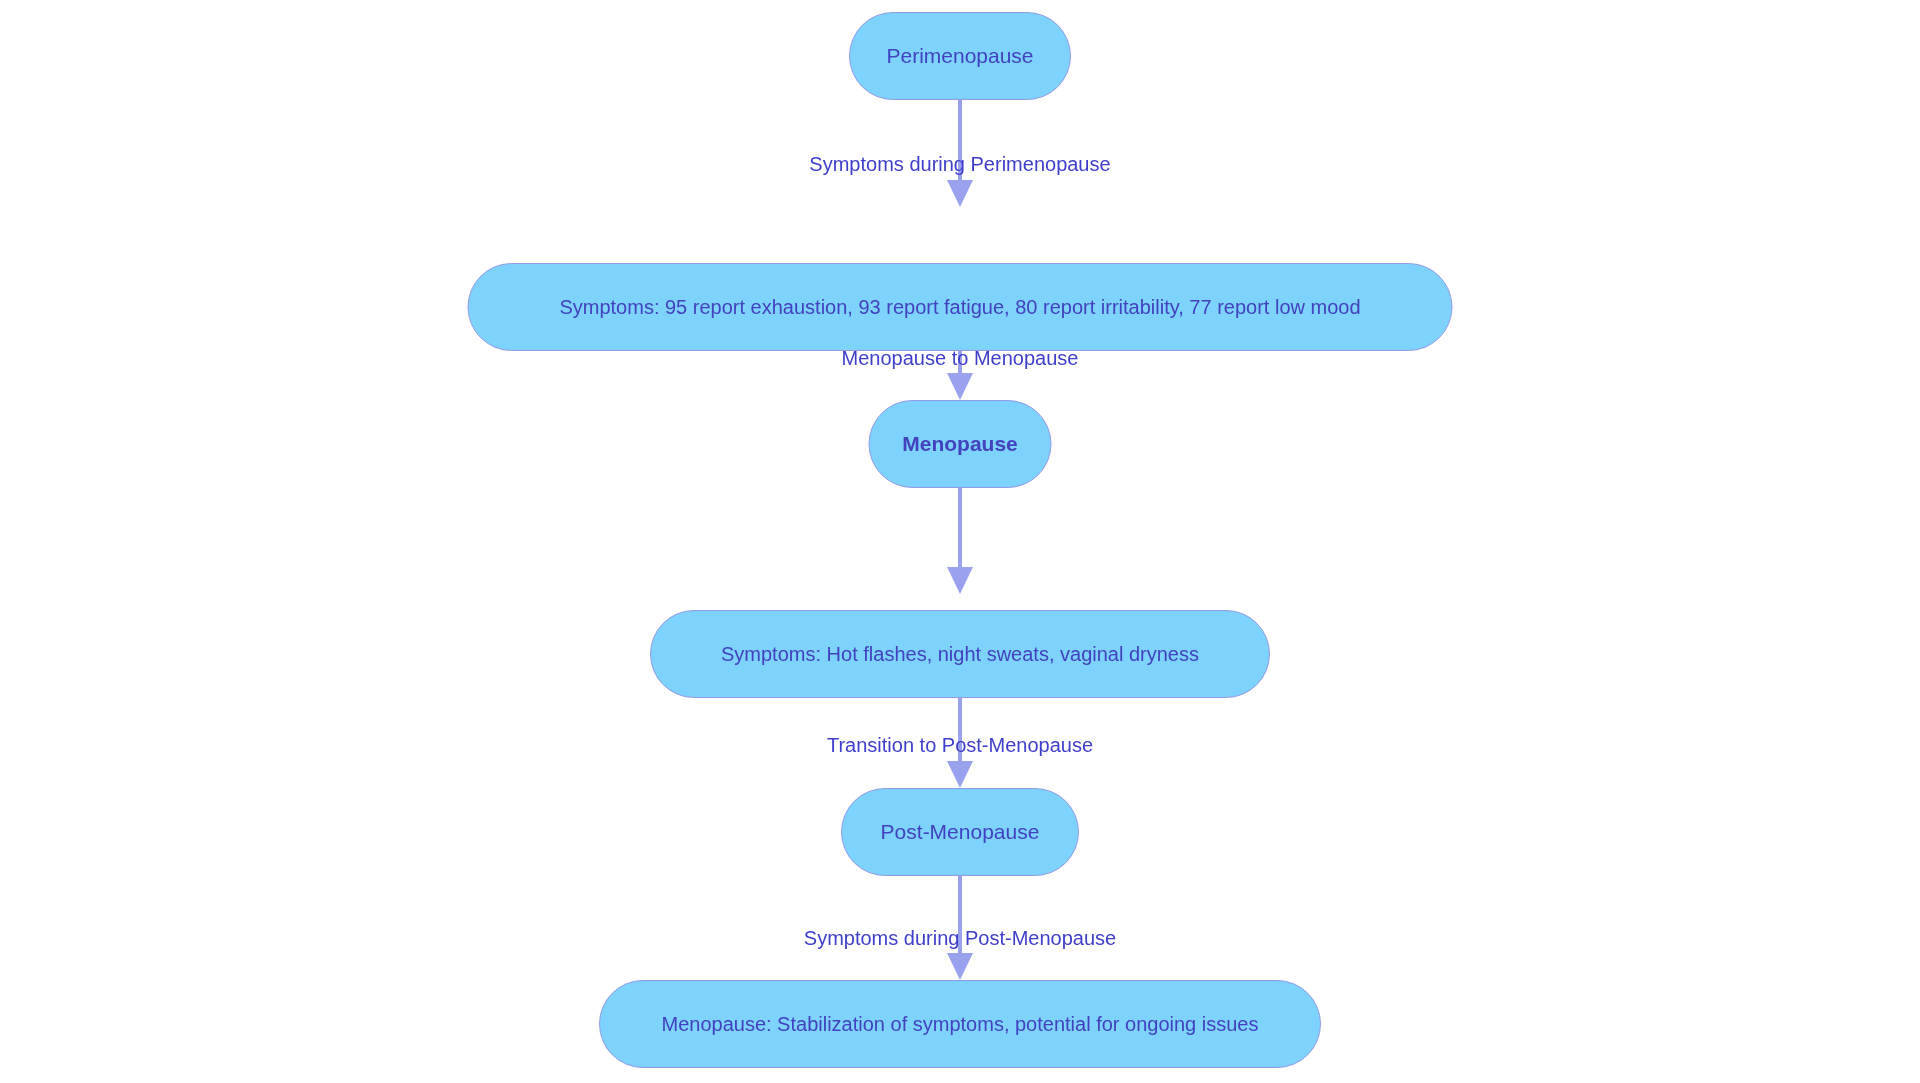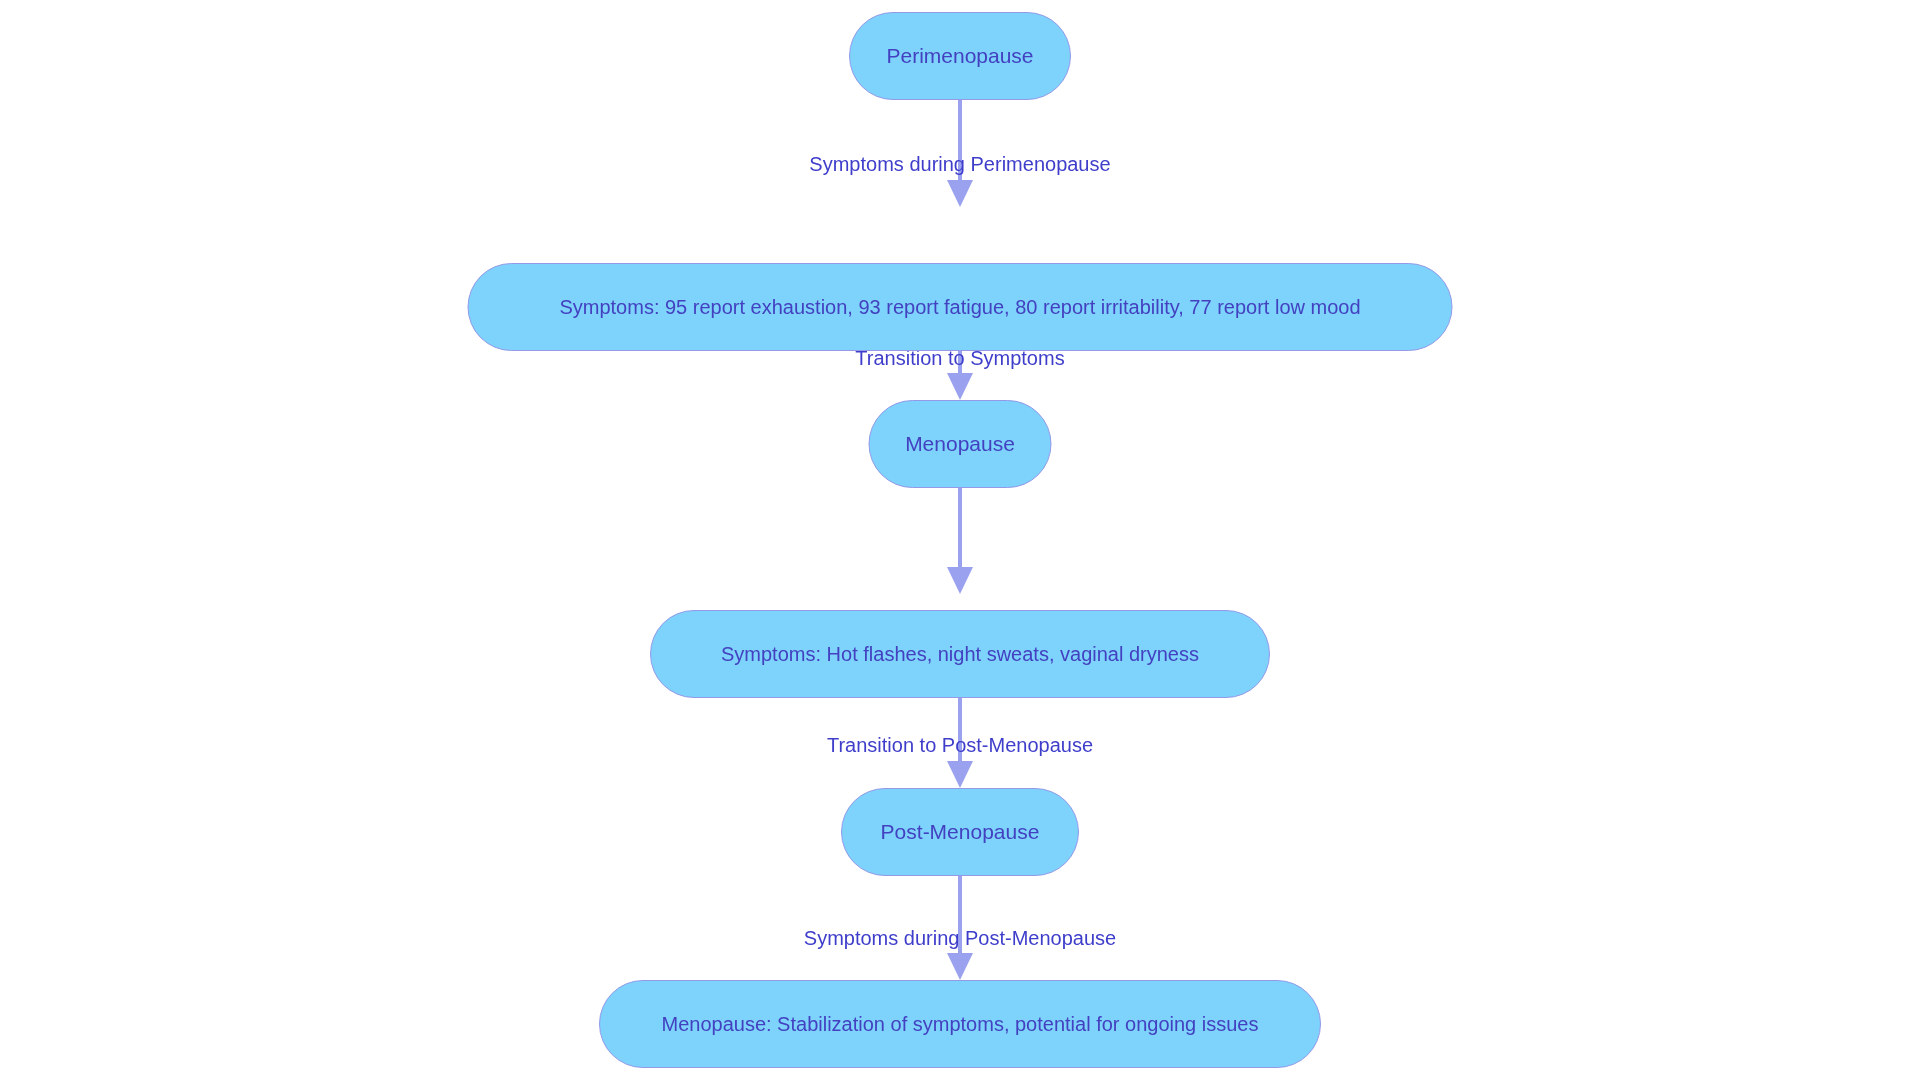--- a/index.html
+++ b/index.html
@@ -28,21 +28,21 @@
     display: flex;
     align-items: center;
     justify-content: center;
     color: #4341c0;
     font-size: 21px;
     white-space: nowrap;
     z-index: 2;
   }
   .node-1 { top: 12px;  width: 222px; }
   .node-2 { top: 219px; width: 985px; font-size: 20px; margin-top: 44px; }
-  .node-3 { top: 400px; width: 183px; }
+  .node-3 { top: 400px; width: 183px; font-weight: bold; }
   .node-4 { top: 594px; width: 620px; font-size: 20px; margin-top: 16px; }
   .node-5 { top: 788px; width: 238px; text-align: center; }
   .node-6 { top: 980px; width: 722px; font-size: 20px; }
 
   
   .edge {
     position: absolute;
     left: 0;
     right: 0;
     z-index: 1;
@@ -102,21 +102,21 @@
     <div class="edge-label">Symptoms during Perimenopause</div>
   </div>
 
   <div class="node node-2">
     <span>Symptoms: 95 report exhaustion, 93 report fatigue, 80 report irritability, 77 report low mood</span>
   </div>
 
   <div class="edge edge-2">
     <div class="edge-line"></div>
     <div class="edge-arrowhead"></div>
-    <div class="edge-label">Transition to Symptoms</div>
+    <div class="edge-label">Menopause to Menopause</div>
   </div>
 
   <div class="node node-3">
     <span>Menopause</span>
   </div>
 
   <div class="edge edge-3">
     <div class="edge-line"></div>
     <div class="edge-arrowhead"></div>
   </div>

